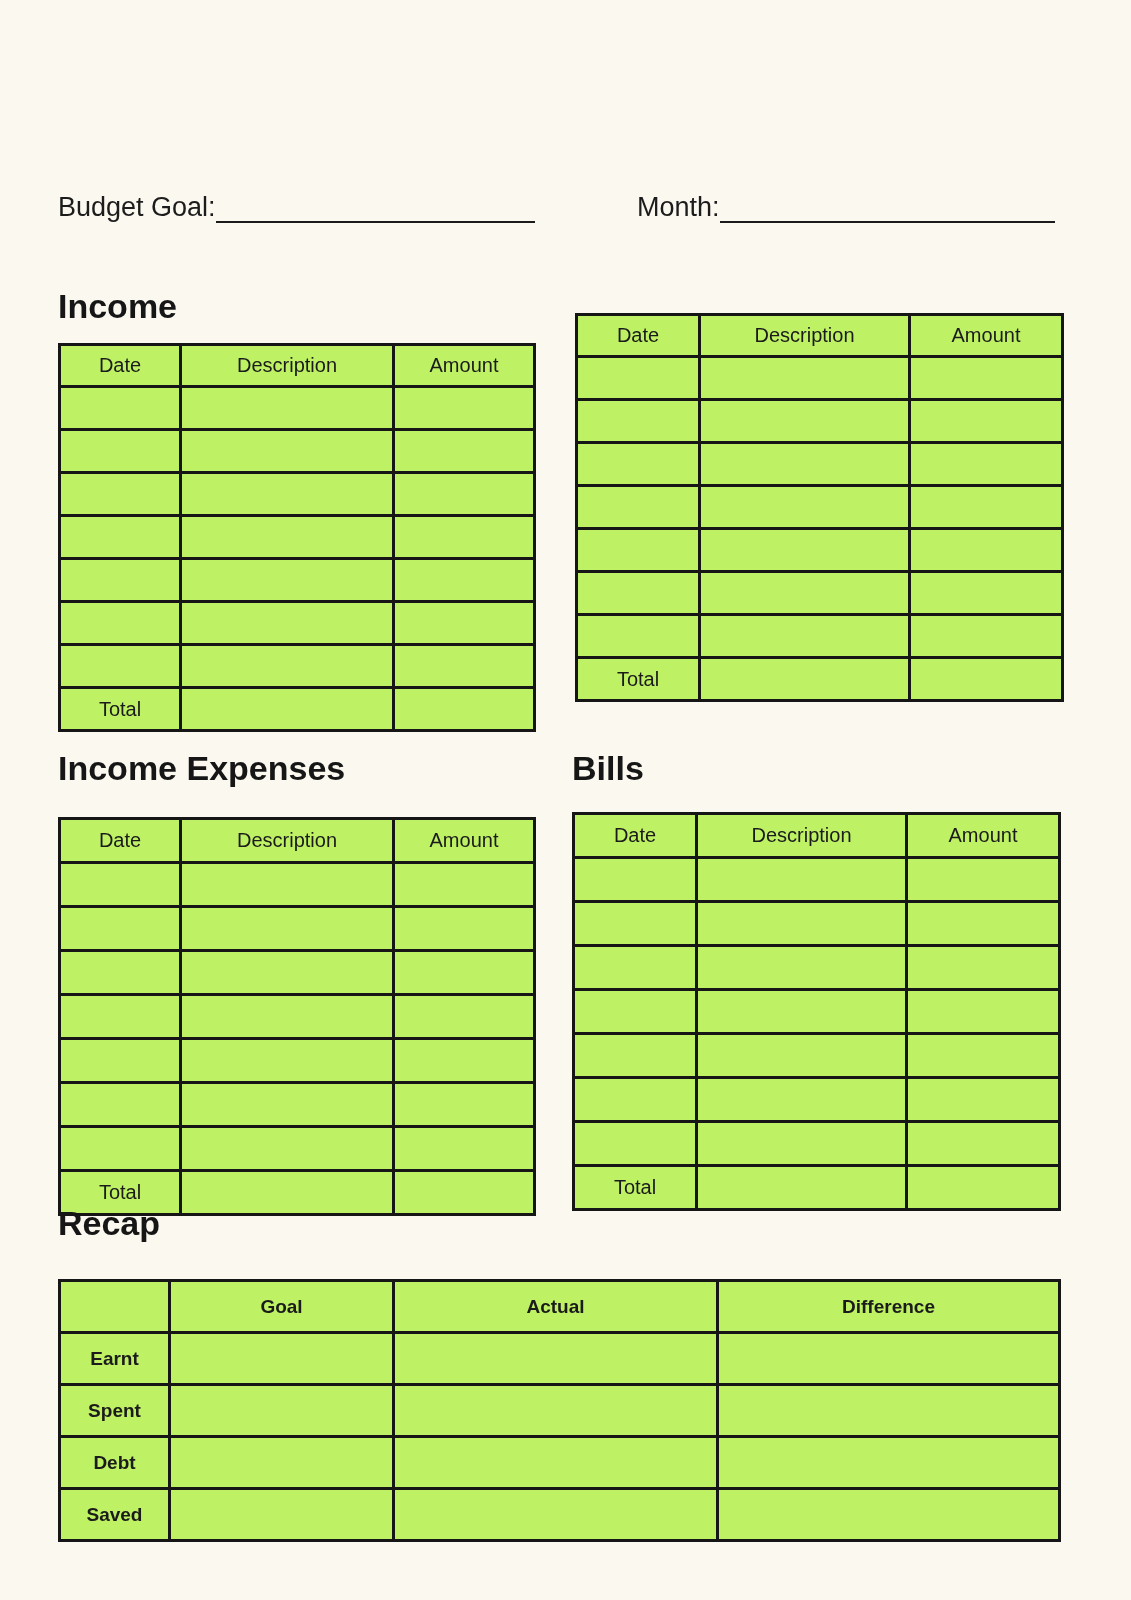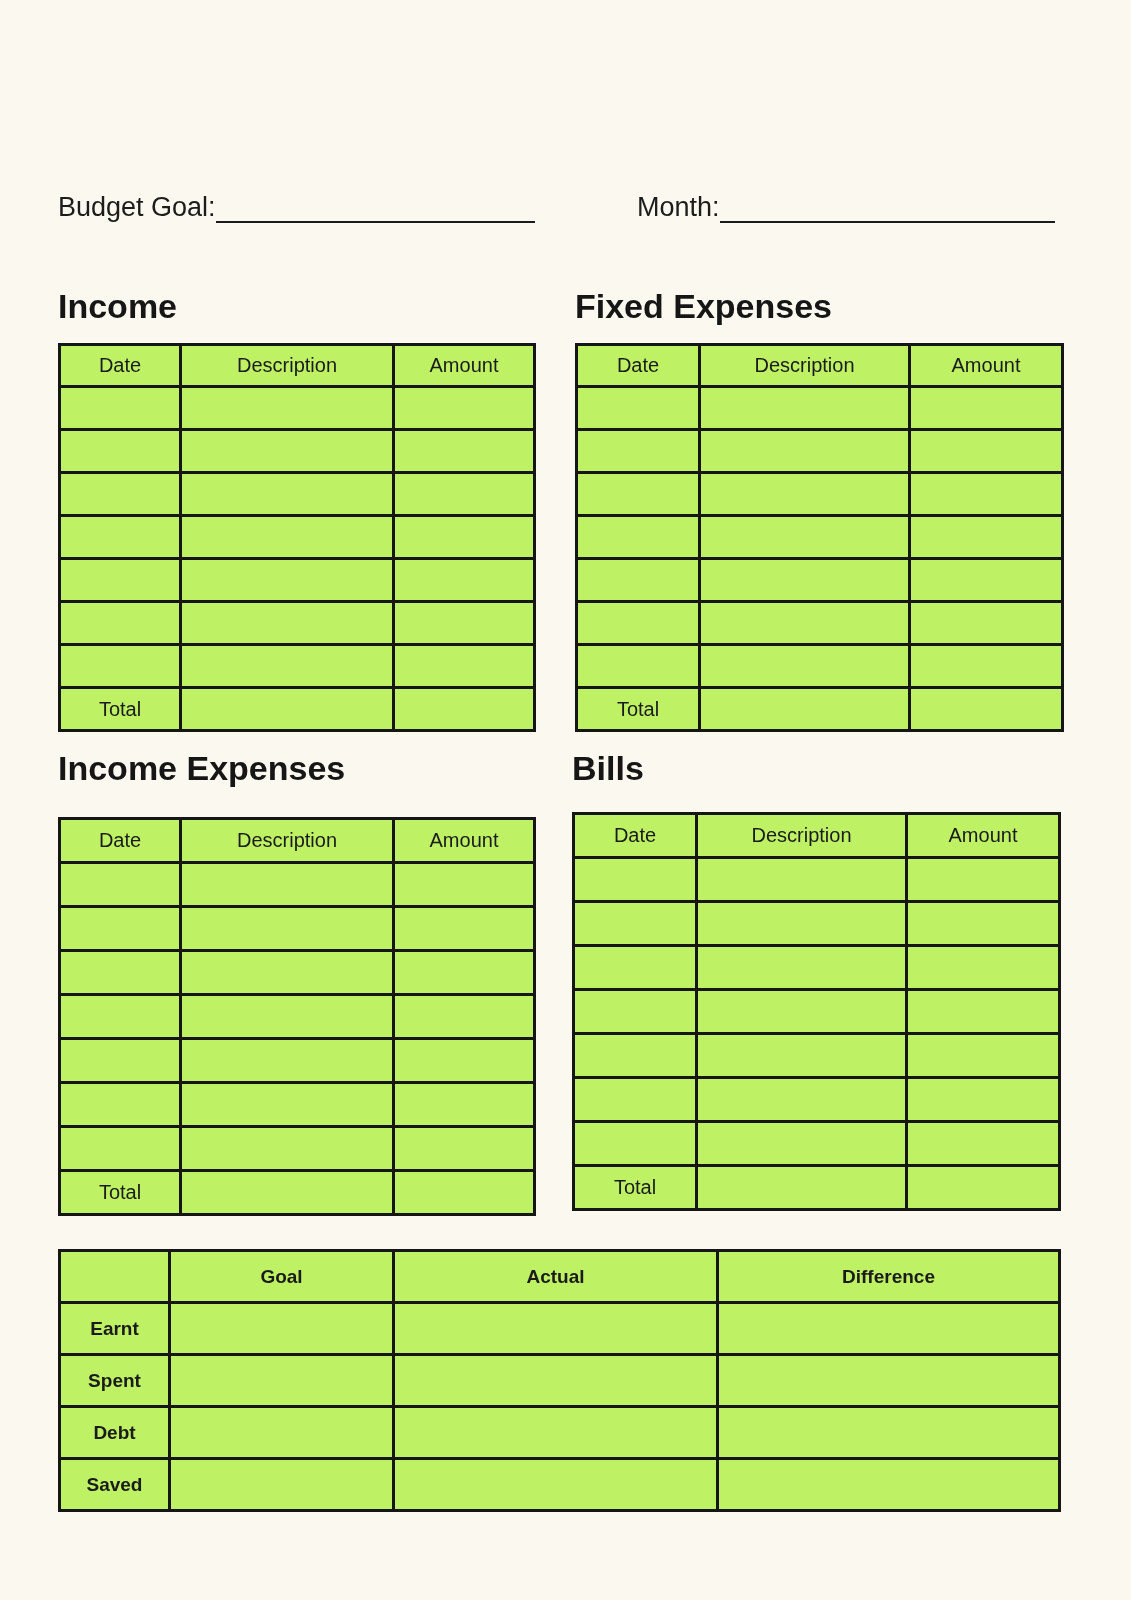--- a/index.html
+++ b/index.html
@@ -158,21 +158,20 @@
           <tr class="total-row">
           <td>Total</td>
           <td></td>
           <td></td>
         </tr>
       </tbody>
     </table>
   </div>
 
   <div class="section" id="fixed-section">
-    <h2>Fixed Expenses</h2>
     <table class="tbl-a">
       <colgroup>
           <col style="width:123px">
           <col style="width:210px">
           <col style="width:153px">
         </colgroup>
       <thead>
         <tr>
           <th>Date</th>
           <th>Description</th>
@@ -338,20 +337,21 @@
           <tr class="total-row">
           <td>Total</td>
           <td></td>
           <td></td>
         </tr>
       </tbody>
     </table>
   </div>
 
   <div class="section" id="recap-section">
+    <h2>Recap</h2>
     <table class="tbl-recap">
       <colgroup>
           <col style="width:110px">
           <col style="width:224px">
           <col style="width:324px">
           <col style="width:342px">
         </colgroup>
       <thead>
         <tr>
           <th></th>

